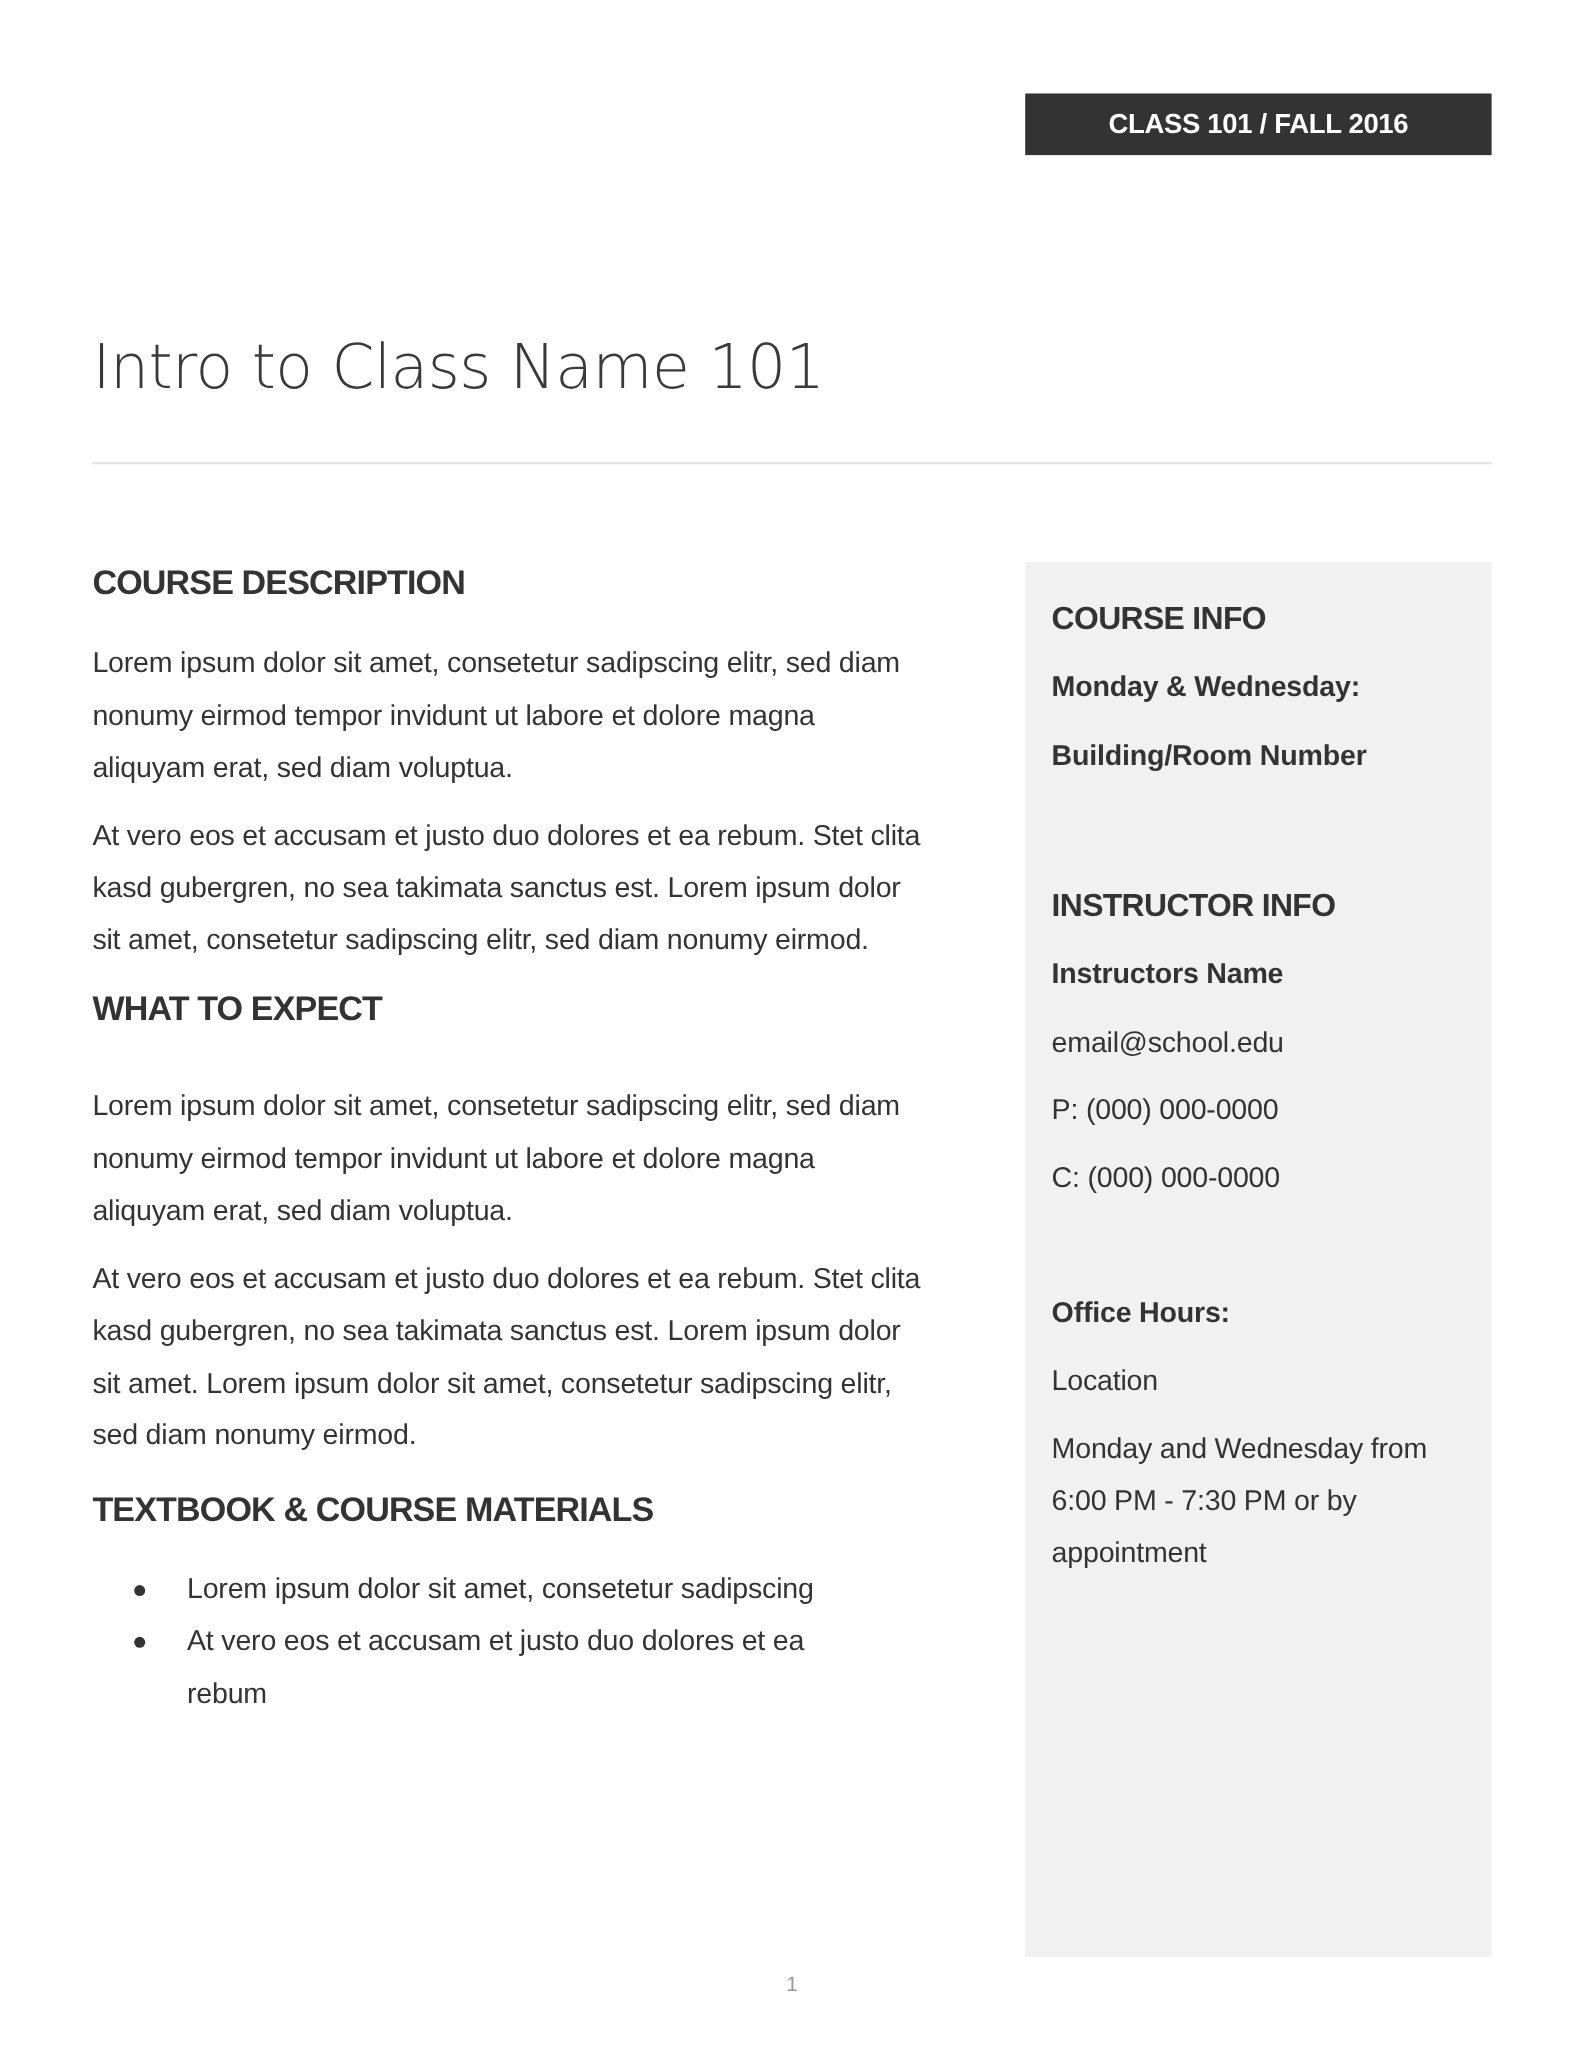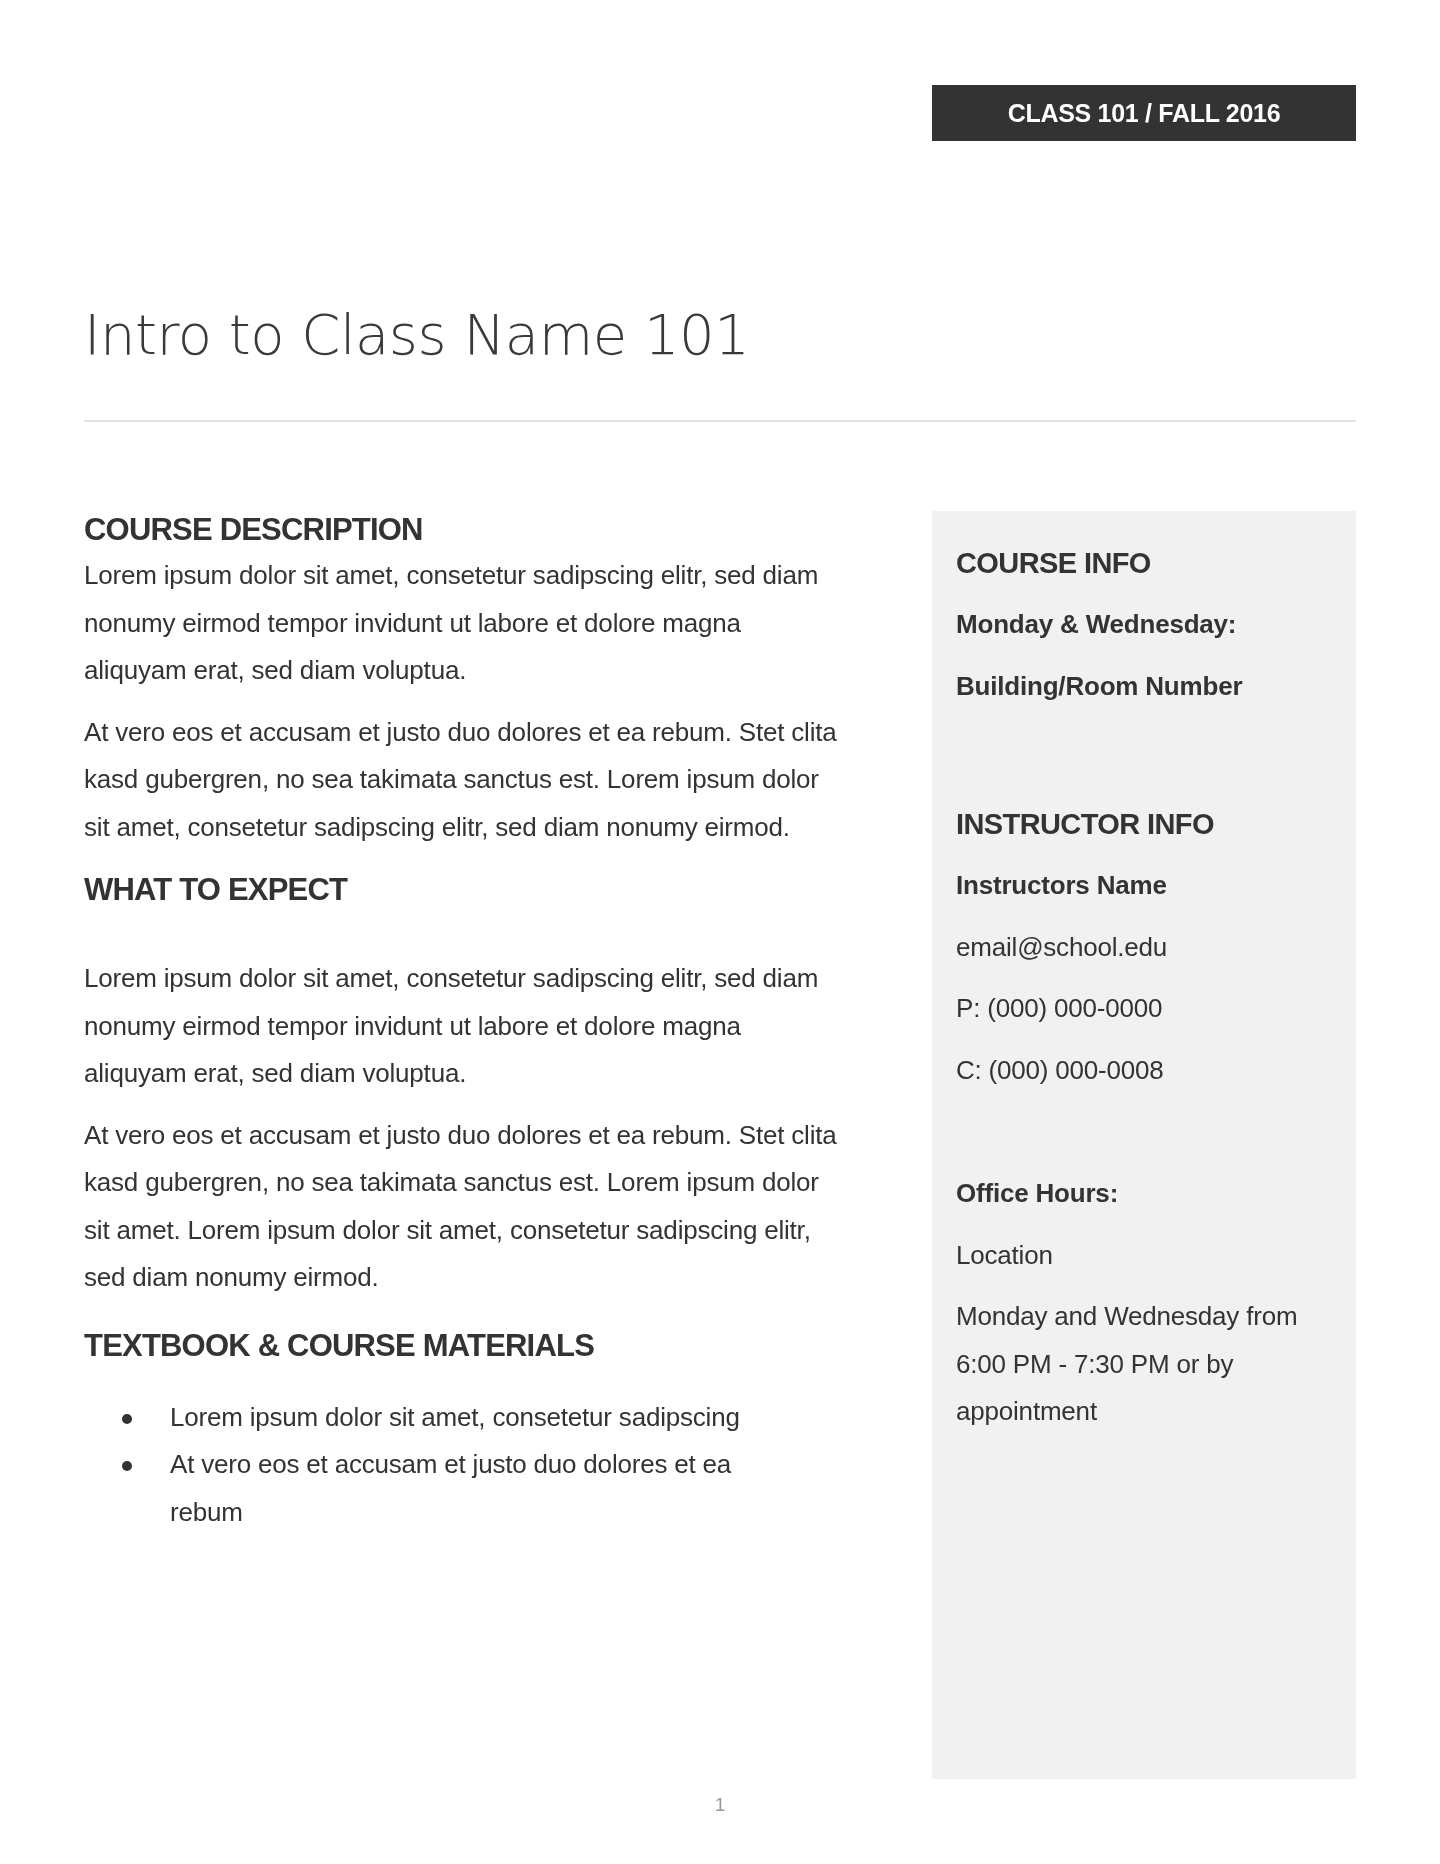--- a/index.html
+++ b/index.html
@@ -27,21 +27,21 @@
     .main {
       position: absolute; left: 84px; top: 508px; width: 760px;
     }
     .main h2 {
       margin: 0; font-size: 31px; font-weight: bold; color: #333333; letter-spacing: -0.8px;
       line-height: 44px;
     }
     .main p {
       margin: 0; font-size: 26px; line-height: 47.5px; color: #333333; letter-spacing: -0.2px;
     }
-    .main .h-course { }
+    .main .h-course { margin-bottom: 27px; }
     .main .p-gap { margin-bottom: 14px; }
     .main .h-expect { margin-top: 9px; margin-bottom: 43px; }
     .main .h-text { margin-top: 15px; margin-bottom: 26px; }
     .bullets { list-style: none; margin: 0; padding: 0; }
     .bullets li {
       position: relative; padding-left: 86px; font-size: 26px; line-height: 47.5px; color: #333333;
       letter-spacing: -0.2px;
     }
     .bullets .dot {
       position: absolute; left: 38px; top: 20px; width: 10px; height: 10px; border-radius: 50%;
@@ -111,20 +111,20 @@
 
 <aside class="sidebar">
   <h3>COURSE INFO</h3>
   <div class="line strong mt-course-first">Monday &amp; Wednesday:</div>
   <div class="line strong mt-building">Building/Room Number</div>
 
   <h3 class="h-instr">INSTRUCTOR INFO</h3>
   <div class="line strong mt-name">Instructors Name</div>
   <div class="line mt-row">email@school.edu</div>
   <div class="line mt-row">P: (000) 000-0000</div>
-  <div class="line mt-row">C: (000) 000-0008</div>
+  <div class="line mt-row">C: (000) 000-0000</div>
 
   <div class="line strong mt-office">Office Hours:</div>
   <div class="line mt-row">Location</div>
   <div class="line mt-row" style="width:380px;">Monday and Wednesday from 6:00 PM - 7:30 PM or by appointment</div>
 </aside>
 
 <div class="page-num">1</div>
 
 </body></html>

